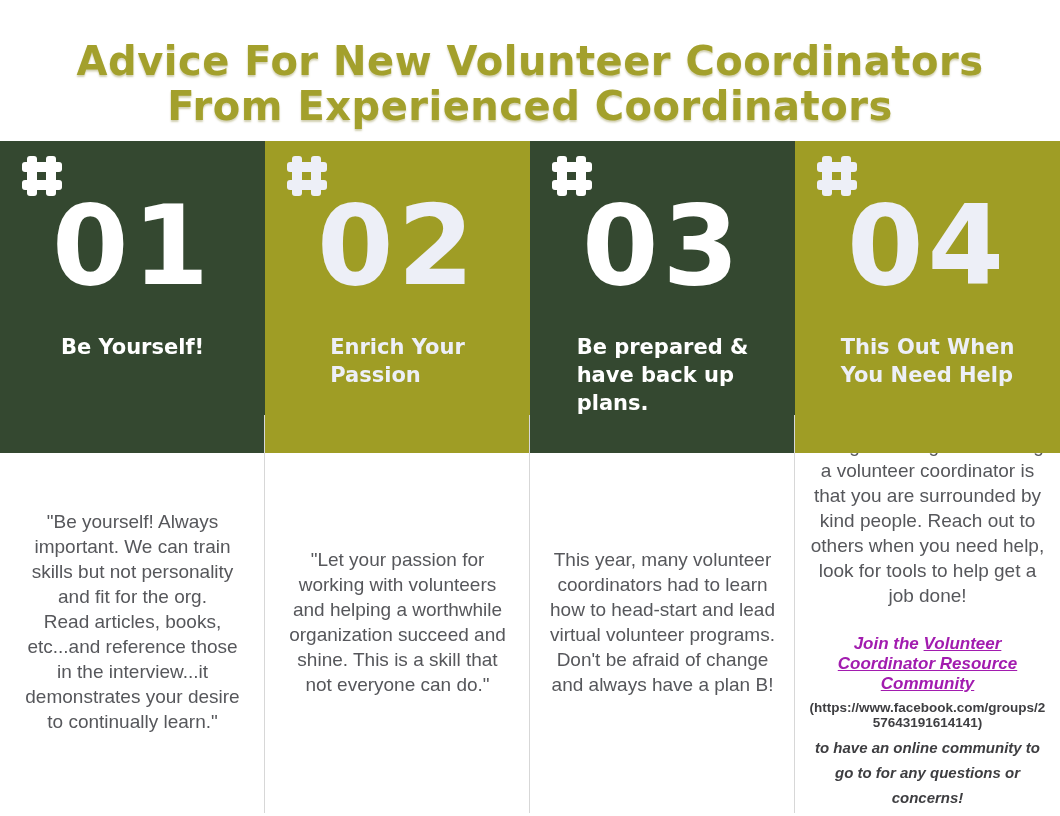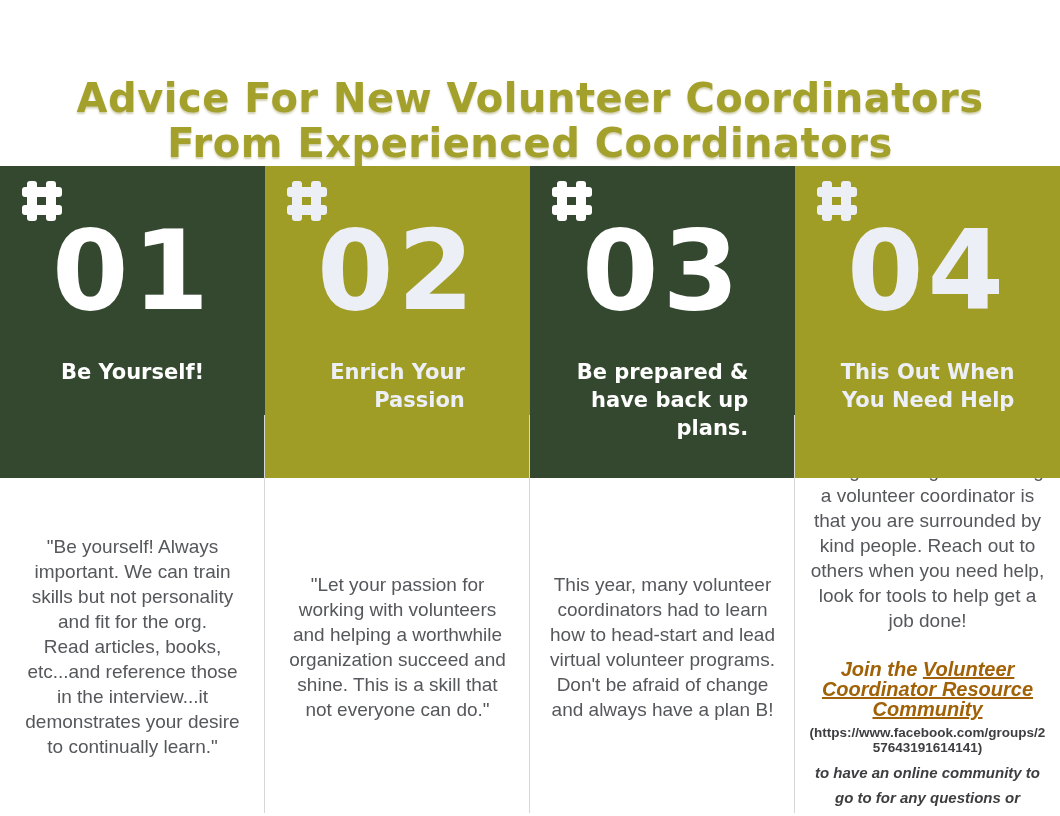--- a/index.html
+++ b/index.html
@@ -11,23 +11,23 @@
     position: relative;
     width: 1060px;
     height: 816px;
     background: #ffffff;
     overflow: hidden;
     font-family: "Liberation Sans", sans-serif;
   }
 
   
   .header {
-    height: 166px;
+    height: 141px;
     display: flex;
-    align-items: flex-end;
+    align-items: center;
     justify-content: center;
   }
   .page-title {
     margin: 0;
     padding-top: 26px;
     font-family: "DejaVu Sans", sans-serif;
     font-weight: bold;
     font-size: 40px;
     line-height: 45px;
     letter-spacing: 0.5px;
@@ -83,21 +83,21 @@
     line-height: 118px;
     letter-spacing: 4px;
     color: var(--fg, #ffffff);
   }
   .heading {
     margin: 28px 0 0 0;
     font-family: "DejaVu Sans", sans-serif;
     font-weight: bold;
     font-size: 21px;
     line-height: 28px;
-    text-align: right;
+    text-align: left;
     white-space: pre-line;
     color: var(--fg, #ffffff);
   }
 
   
   .body-row {
     display: grid;
     grid-template-columns: repeat(4, 265px);
     height: 401px;
   }
@@ -116,25 +116,25 @@
     font-size: 19px;
     line-height: 25px;
     color: var(--c-body, #56575b);
     white-space: pre-line;
   }
   .quote.wide { max-width: 254px; }
 
   .join {
     margin: 26px 0 0 0;
     max-width: 252px;
-    font-size: 20px;
+    font-size: 17px;
     font-weight: bold;
     font-style: italic;
     line-height: 20px;
-    color: #a16207;
+    color: #a21caf;
   }
   .join .link {
     text-decoration: underline;
     cursor: pointer;
   }
   .url {
     margin: 6px 0 0 0;
     max-width: 256px;
     font-size: 13.5px;
     font-weight: bold;

